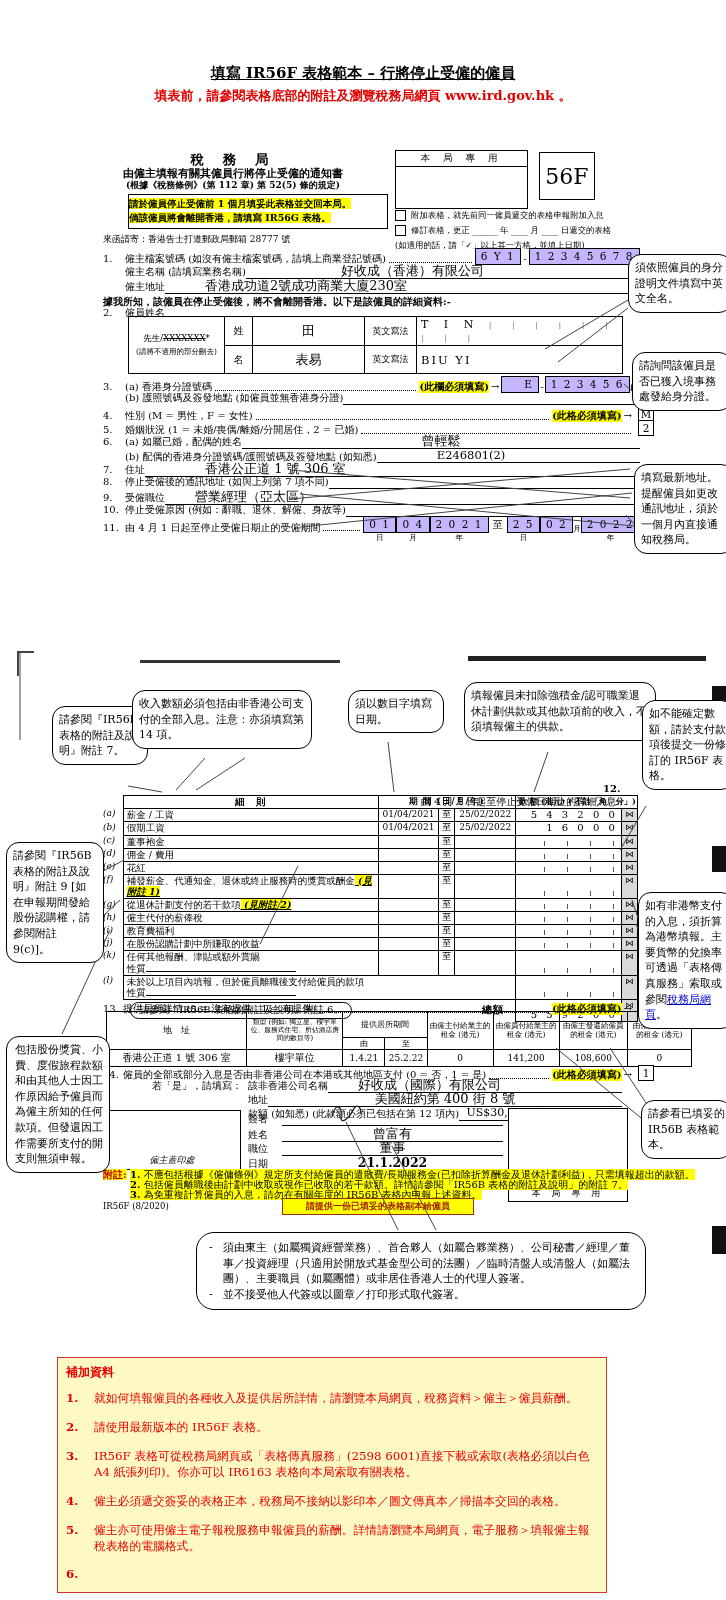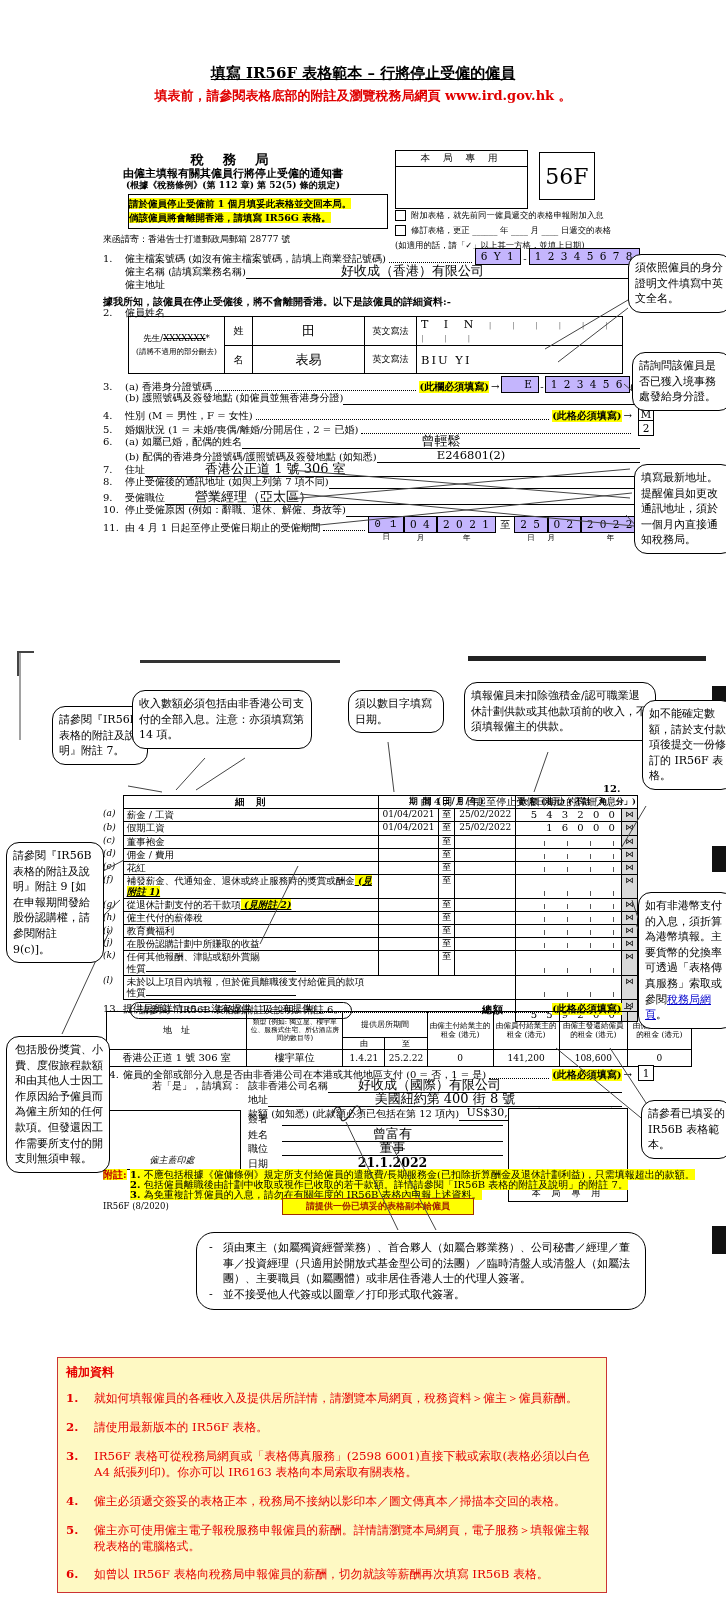--- a/index.html
+++ b/index.html
@@ -107,20 +107,21 @@
     <span class="dg">1 2 3 4 5 6 7 8</span>
   </div>
   <div class="fl w" style="top:264px;">
     <span class="num">&nbsp;</span>
     <span>僱主名稱 (請填寫業務名稱)</span>
     <span class="ul grow lft fillv" style="padding-left:95px;text-align:left;">好收成（香港）有限公司</span>
   </div>
   <div class="fl w" style="top:279px;">
     <span class="num">&nbsp;</span>
     <span>僱主地址</span>
+    <span class="ul grow lft fillv" style="padding-left:40px;text-align:left;">香港成功道2號成功商業大廈230室</span>
   </div>
   <div class="abs" style="left:103px;top:295px;font-size:10px;font-weight:bold;">據我所知，該僱員在停止受僱後，將不會離開香港。以下是該僱員的詳細資料:-</div>
   <div class="fl w" style="top:307px;">
     <span class="num">2.</span>
     <span>僱員姓名</span>
   </div>
 
   <table class="abs" style="left:128px;top:316px;border-collapse:collapse;width:494px;table-layout:fixed;">
     <colgroup>
         <col style="width:96px">
@@ -209,38 +210,38 @@
   </div>
   <div class="fl w" style="top:504px;">
     <span class="num">10.</span>
     <span>停止受僱原因 (例如：辭職、退休、解僱、身故等)</span>
     <span class="ul grow"></span>
   </div>
   <div class="fl w" style="top:516px;align-items:flex-start;">
     <span class="num" style="padding-top:6px;">11.</span>
     <span style="padding-top:6px;">由 4 月 1 日起至停止受僱日期止的受僱期間</span>
     <span class="dots" style="margin-top:14px;"></span>
-    <span style="display:inline-flex;flex-direction:column;align-items:center;font-family:Liberation Mono, monospace;">
+    <span style="display:inline-flex;flex-direction:column;align-items:center;">
       <span class="dg">0 1</span>
         <span style="font-size:7.5px;">日</span>
     </span>
     <span style="display:inline-flex;flex-direction:column;align-items:center;">
       <span class="dg">0 4</span>
         <span style="font-size:7.5px;">月</span>
     </span>
     <span style="display:inline-flex;flex-direction:column;align-items:center;">
       <span class="dg">2 0 2 1</span>
         <span style="font-size:7.5px;">年</span>
     </span>
     <span style="padding:3px 4px 0;">至</span>
     <span style="display:inline-flex;flex-direction:column;align-items:center;">
       <span class="dg">2 5</span>
         <span style="font-size:7.5px;">日</span>
     </span>
-    <span style="display:inline-flex;flex-direction:column;align-items:flex-start;">
+    <span style="display:inline-flex;align-items:flex-end;">
       <span class="dg">0 2</span>
         <span style="font-size:7.5px;">月</span>
     </span>
     <span style="display:inline-flex;flex-direction:column;align-items:center;">
       <span class="dg">2 0 2 2</span>
         <span style="font-size:7.5px;">年</span>
     </span>
   </div>
 
   <div class="callout" style="left:628px;top:254px;width:90px;">須依照僱員的身分證明文件填寫中英文全名。</div>
@@ -560,21 +561,20 @@
         <div class="supp-item">
           <span class="supp-num">4.</span>
           <span>僱主必須遞交簽妥的表格正本，稅務局不接納以影印本／圖文傳真本／掃描本交回的表格。</span>
         </div>
         <div class="supp-item">
           <span class="supp-num">5.</span>
           <span>僱主亦可使用僱主電子報稅服務申報僱員的薪酬。詳情請瀏覽本局網頁，電子服務＞填報僱主報稅表格的電腦格式。</span>
         </div>
         <div class="supp-item">
           <span class="supp-num">6.</span>
-          <span>如曾以 IR56F 表格向稅務局申報僱員的薪酬，切勿就該等薪酬再次填寫 IR56B 表格。</span>
         </div>
       </div>
   </div>
 
   <svg class="overlay" width="726" height="1600" viewBox="0 0 726 1600">
     <g stroke="#444" stroke-width="1" fill="none">
 
       <line x1="628" y1="300" x2="545" y2="349"></line>
         <line x1="628" y1="308" x2="558" y2="362"></line>
       <line x1="640" y1="398" x2="624" y2="384"></line>

